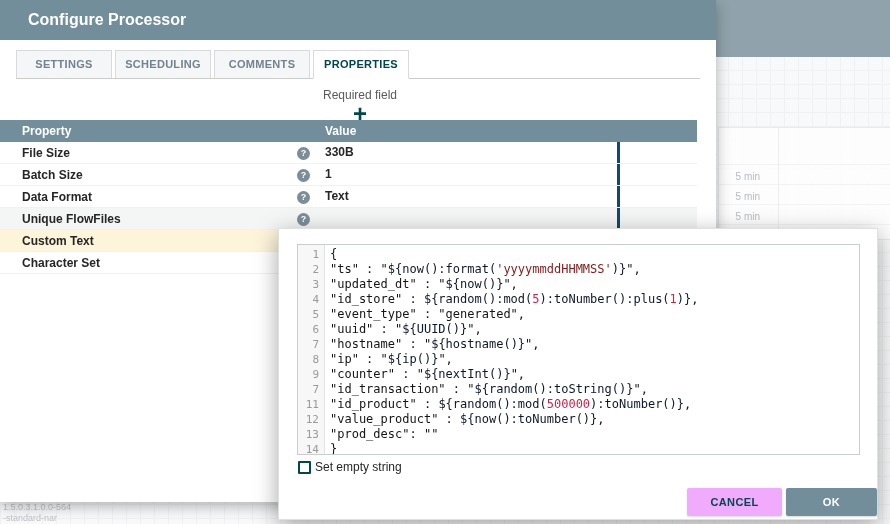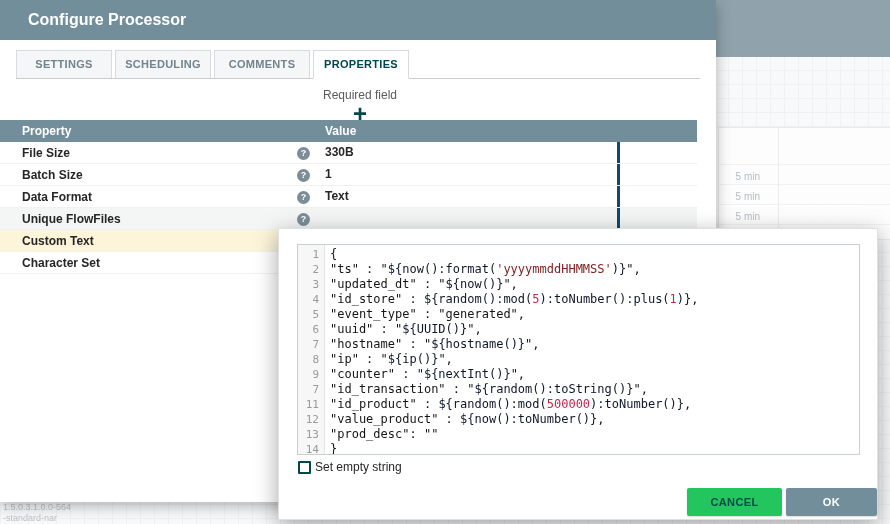--- a/index.html
+++ b/index.html
@@ -51,21 +51,21 @@
   .codecol{flex:1;padding:2px 0 0 5px;white-space:pre;overflow:hidden;}
   .cl{height:15px;}
   .t{color:#151515;}
   .f{color:#0f172a;}
   .s{color:#7f1d1d;}
   .n{color:#c7254e;}
   .cb-row{position:absolute;left:19px;top:231px;display:flex;align-items:center;gap:4px;font-size:12px;color:#262626;}
   .cbox{display:inline-block;width:13px;height:13px;box-sizing:border-box;border:2px solid #004849;border-radius:1px;background:#fff;cursor:pointer;}
   .btn{position:absolute;top:259px;height:28px;border:none;border-radius:2px;font-size:11px;font-weight:bold;letter-spacing:.4px;
     font-family:"Liberation Sans",sans-serif;cursor:pointer;box-shadow:0 1px 2px rgba(0,0,0,0.15);}
-  .btn-cancel{left:408px;width:95px;background:#22c55e;color:#004849;}
+  .btn-cancel{left:408px;width:95px;background:#f0abfc;color:#004849;}
   .btn-ok{left:507px;width:91px;background:#728E9B;color:#fff;}
 </style>
 </head>
 <body>
 
 <div id="screen">
 
   <div class="canvas">
     <div class="app-header"></div>
     <div class="stats-panel">

